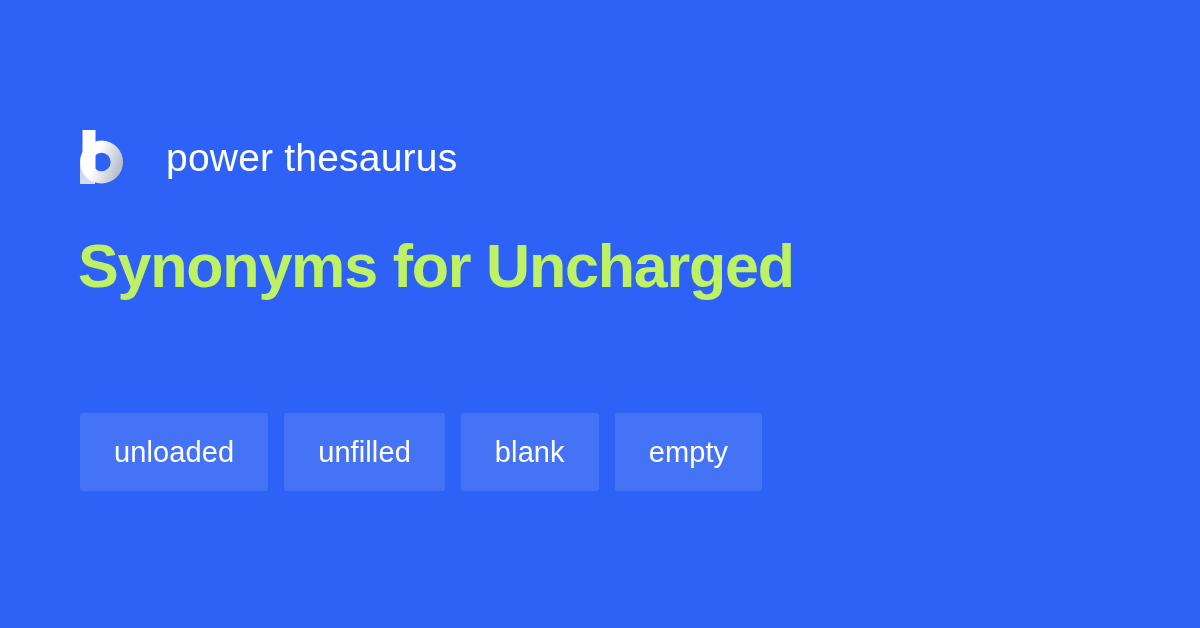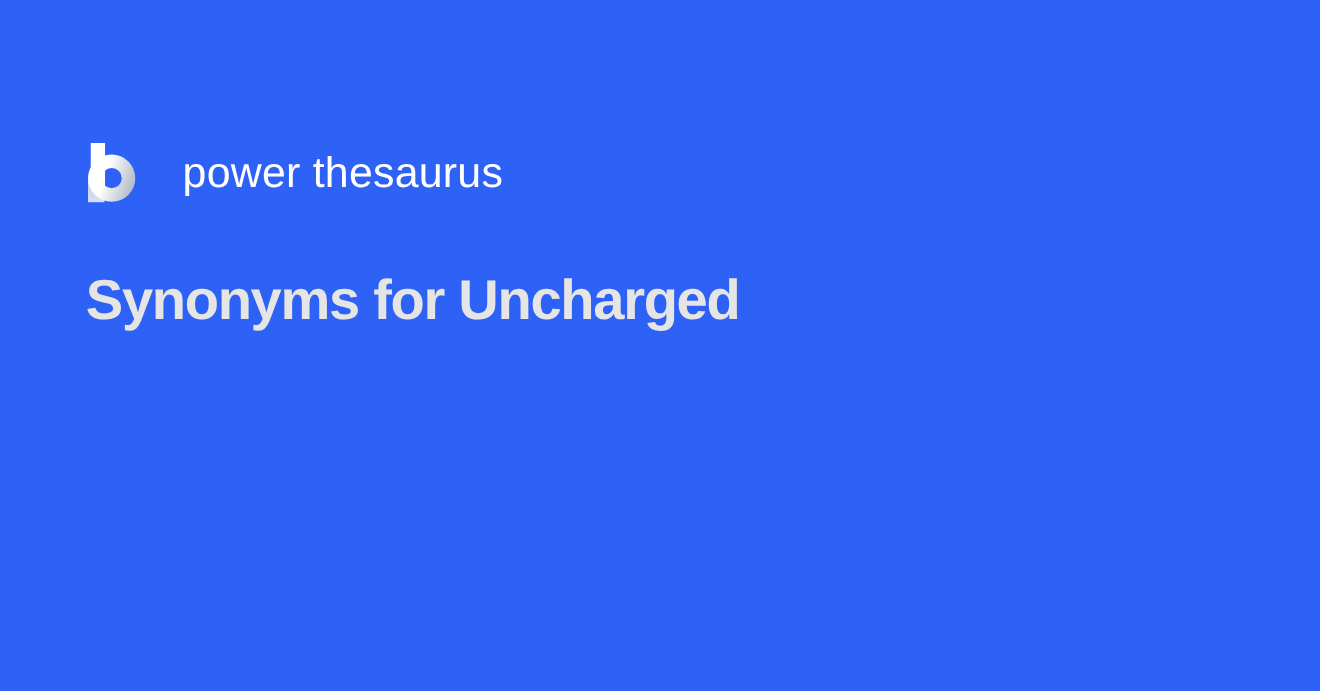--- a/index.html
+++ b/index.html
@@ -47,25 +47,25 @@
     letter-spacing: 0.2px;
     line-height: 1;
     white-space: nowrap;
     font-family: "Liberation Sans", sans-serif;
   }
 
   
   .headline {
     position: absolute;
     left: 78px;
-    top: 246px;
+    top: 234px;
     width: 1050px;
     margin: 0;
-    color: #e5e5e5;
-    font-size: 51px;
+    color: #bef264;
+    font-size: 61px;
     font-weight: 700;
     line-height: 1.05;
     letter-spacing: -1.2px;
     white-space: nowrap;
     font-family: "Liberation Sans", sans-serif;
   }
 
   
   .tag-row {
     position: absolute;
@@ -127,14 +127,20 @@
         </g>
 
         <rect x="2.5" y="0" width="13" height="40" fill="#ffffff"></rect>
       </svg>
     </span>
     <span class="brand-name">power thesaurus</span>
   </div>
 
   <h1 class="headline">Synonyms for Uncharged</h1>
 
+  <div class="tag-row">
+    <span class="tag">unloaded</span>
+    <span class="tag">unfilled</span>
+    <span class="tag">blank</span>
+    <span class="tag">empty</span>
+  </div>
 
 </div>
 
 </body></html>

